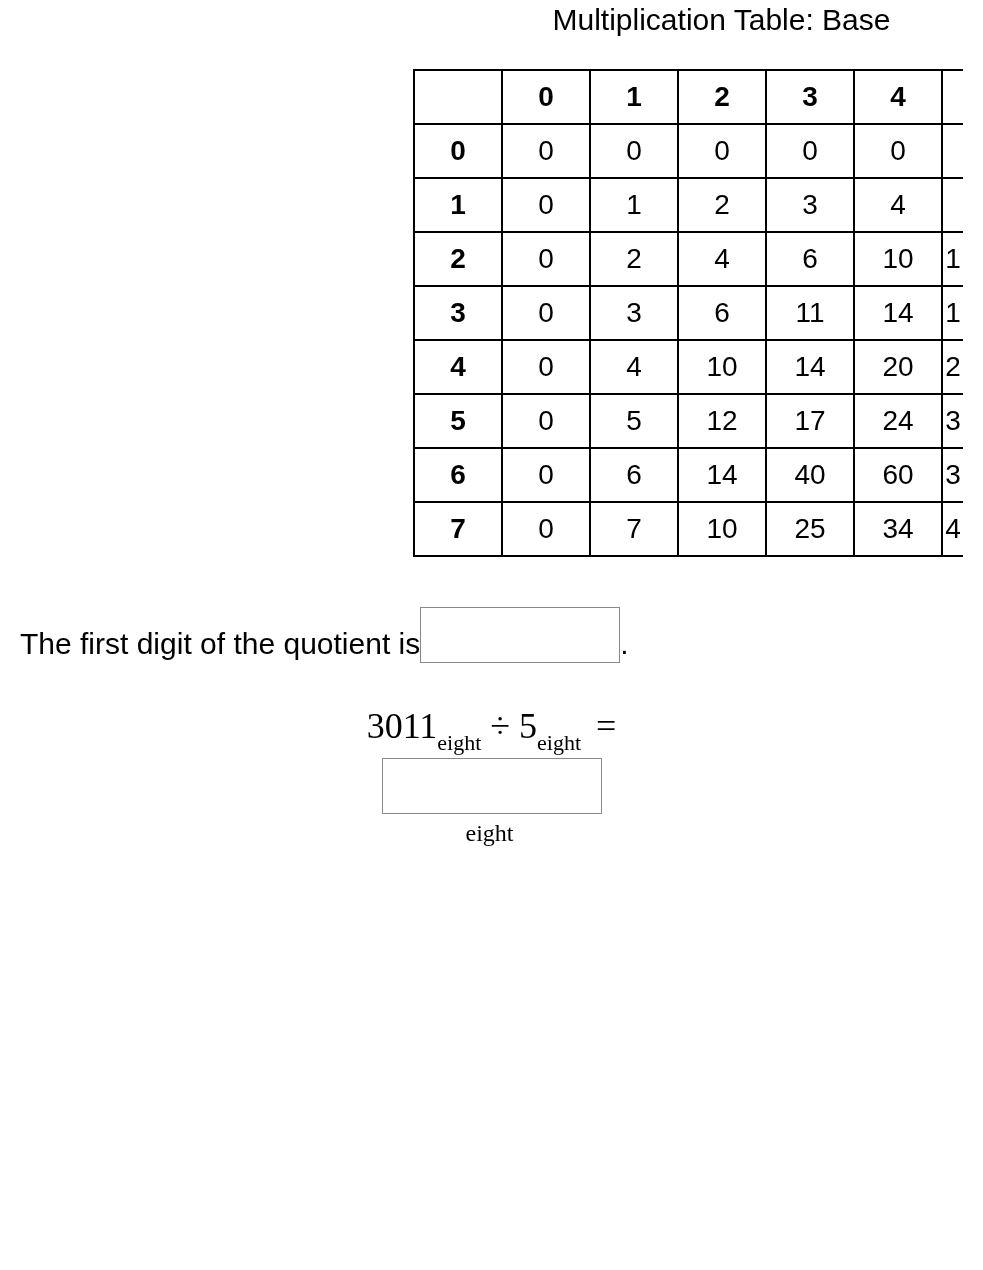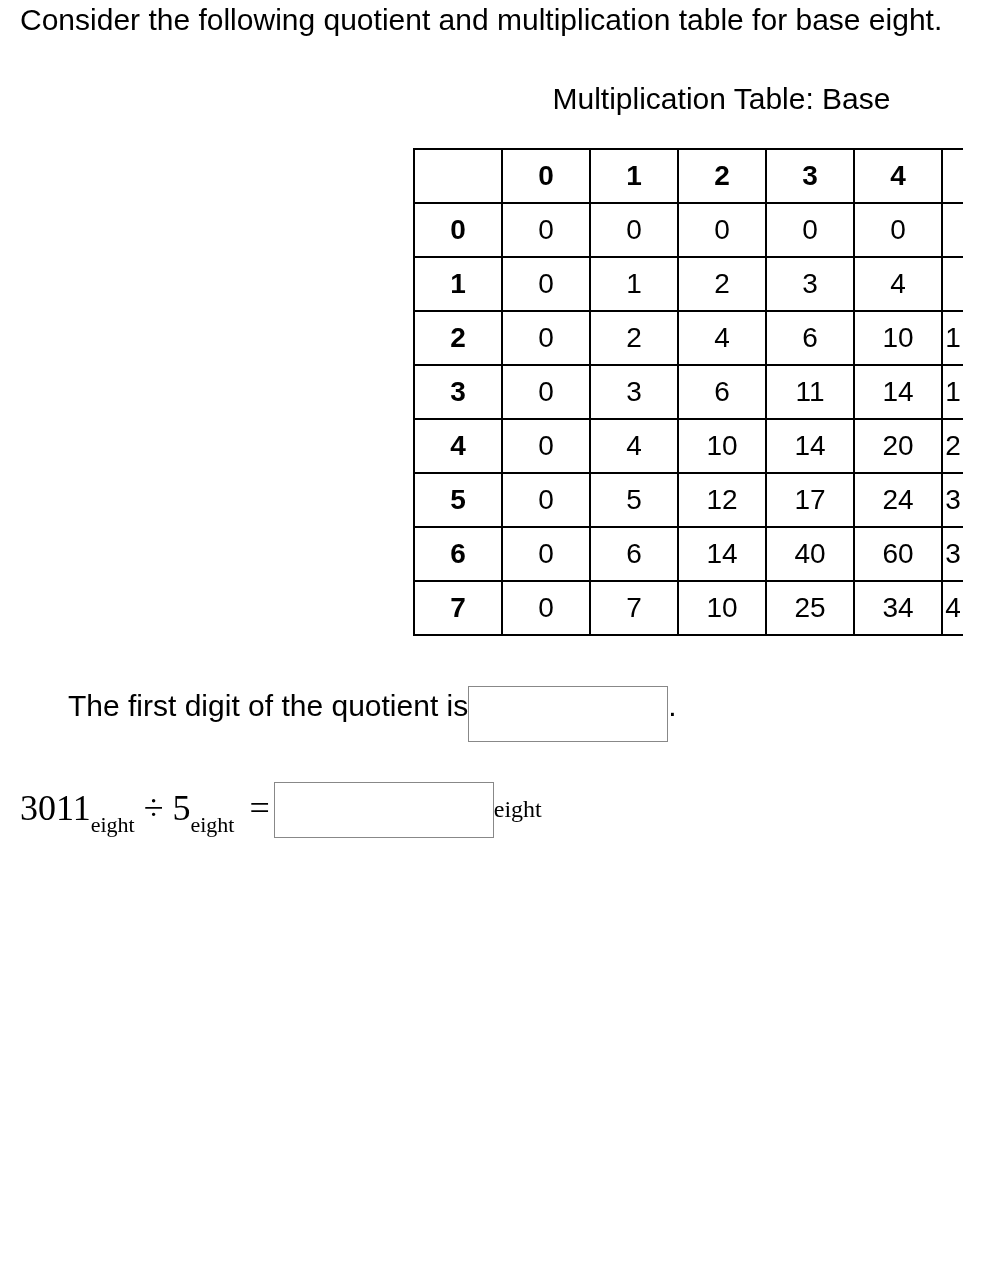--- a/index.html
+++ b/index.html
@@ -62,42 +62,42 @@
     font-weight: bold;
   }
   table.mult td.body {
     font-weight: normal;
   }
   .question {
     margin: 30px 0 30px 0;
   }
   .answer-line {
     display: flex;
-    align-items: flex-start;
+    align-items: flex-end;
     margin-bottom: 40px;
-    margin-left: 48px;
   }
   .input-box {
     border: 1px solid #888;
     display: inline-block;
     width: 200px;
     height: 56px;
     vertical-align: middle;
     box-sizing: border-box;
     font-size: 28px;
     padding: 6px;
   }
   .input-box-small {
     width: 200px;
   }
   .eq-line {
     display: flex;
     align-items: center;
     gap: 4px;
     margin-top: 30px;
+    flex-direction: column;
   }
   .eq-line .expr {
     padding-left: 0;
     padding-right: 0;
   }
   .eight-label {
     font-family: "Times New Roman", Times, serif;
     font-size: 24px;
     margin-left: -4px;
   }
@@ -110,21 +110,20 @@
   .table-wrap {
     flex: 1;
     overflow: hidden;
   }
 </style>
 </head>
 <body>
 
 <div class="page clip-right">
 
-  <div class="intro">Consider the following quotient and multiplication table for base eight.</div>
 
   <div class="mult-title">Multiplication Table: Base</div>
 
   <div class="row-mid">
 
     <div class="table-wrap">
       <table class="mult">
         <tbody>
             <tr>
           <th></th>

